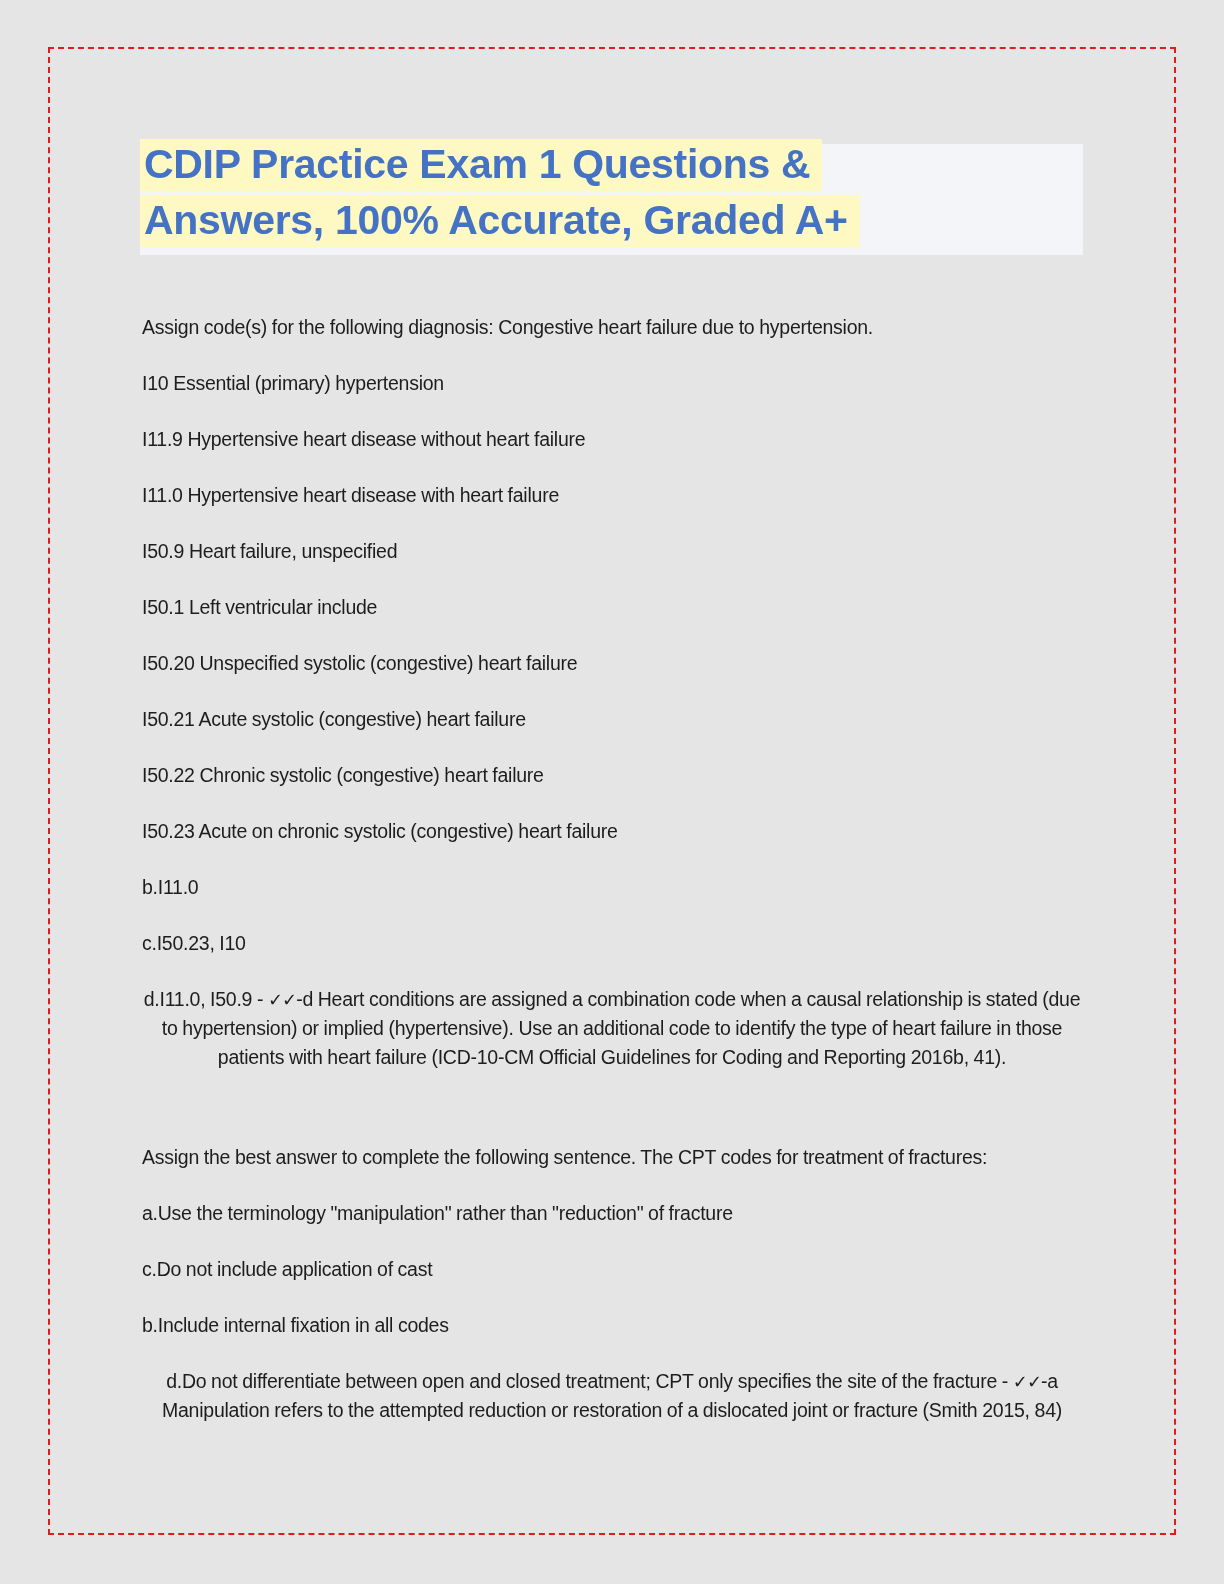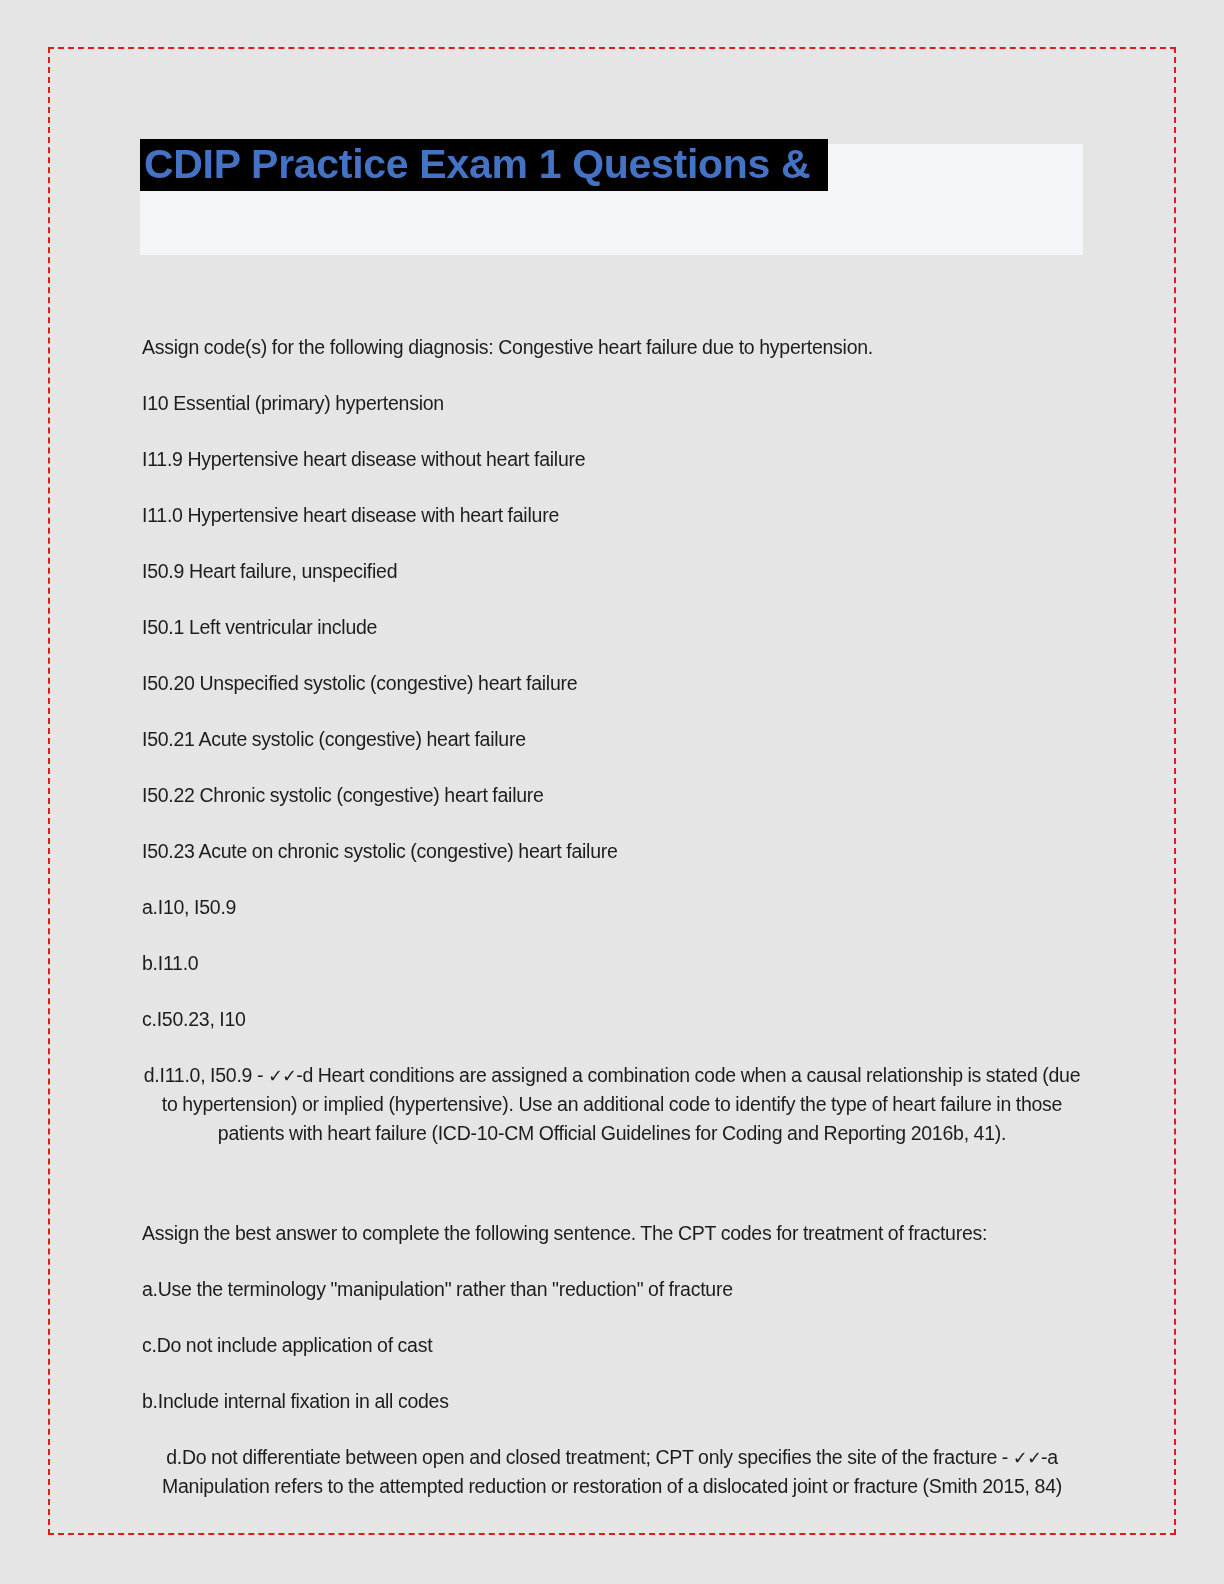--- a/index.html
+++ b/index.html
@@ -55,31 +55,31 @@
     margin: 0;
     font-family: "Liberation Sans", sans-serif;
     font-weight: bold;
     font-size: 41px;
     line-height: 56px;
     letter-spacing: -0.3px;
     color: #4472c4;
     white-space: nowrap;
   }
   .title-line > span {
-    background: #000000;
-    padding: 2px 18px 4px 4px;
+    background: #fef9c3;
+    padding: 2px 12px 4px 4px;
     box-decoration-break: clone;
     text-align: right;
     -webkit-box-decoration-break: clone;
   }
 
   #body-block {
     position: absolute;
     left: 142px;
-    top: 333px;
+    top: 313px;
     width: 940px;
   }
 
   .para {
     margin: 0 0 27px 0;
     font-family: "Liberation Sans", sans-serif;
     font-size: 19.5px;
     line-height: 29px;
     color: #1d1d1d;
     letter-spacing: -0.25px;
@@ -106,37 +106,37 @@
 <body>
 
 <div id="page">
 
   <div id="heading-paper"></div>
 
   <div id="doc-frame"></div>
 
   <div id="heading-block">
     <div class="title-line"><span>CDIP Practice Exam 1 Questions &amp;</span></div>
+    <div class="title-line"><span>Answers, 100% Accurate, Graded A+</span></div>
   </div>
 
   <div id="body-block">
 
     <p class="para">Assign code(s) for the following diagnosis: Congestive heart failure due to hypertension.</p>
 
     <p class="para">I10 Essential (primary) hypertension</p>
     <p class="para">I11.9 Hypertensive heart disease without heart failure</p>
     <p class="para">I11.0 Hypertensive heart disease with heart failure</p>
     <p class="para">I50.9 Heart failure, unspecified</p>
     <p class="para">I50.1 Left ventricular include</p>
     <p class="para">I50.20 Unspecified systolic (congestive) heart failure</p>
     <p class="para">I50.21 Acute systolic (congestive) heart failure</p>
     <p class="para">I50.22 Chronic systolic (congestive) heart failure</p>
     <p class="para">I50.23 Acute on chronic systolic (congestive) heart failure</p>
 
-    <p class="para">a.I10, I50.9</p>
     <p class="para">b.I11.0</p>
     <p class="para">c.I50.23, I10</p>
 
     <p class="para block"><span>d.I11.0, I50.9 - </span><span class="check">✓✓</span><span>-d Heart conditions are assigned a combination code when a causal relationship is stated (due to hypertension) or implied (hypertensive). Use an additional code to identify the type of heart failure in those patients with heart failure (ICD-10-CM Official Guidelines for Coding and Reporting 2016b, 41).</span></p>
 
     <div class="gap"></div>
 
     <p class="para">Assign the best answer to complete the following sentence. The CPT codes for treatment of fractures:</p>
 
     <p class="para">a.Use the terminology "manipulation" rather than "reduction" of fracture</p>

